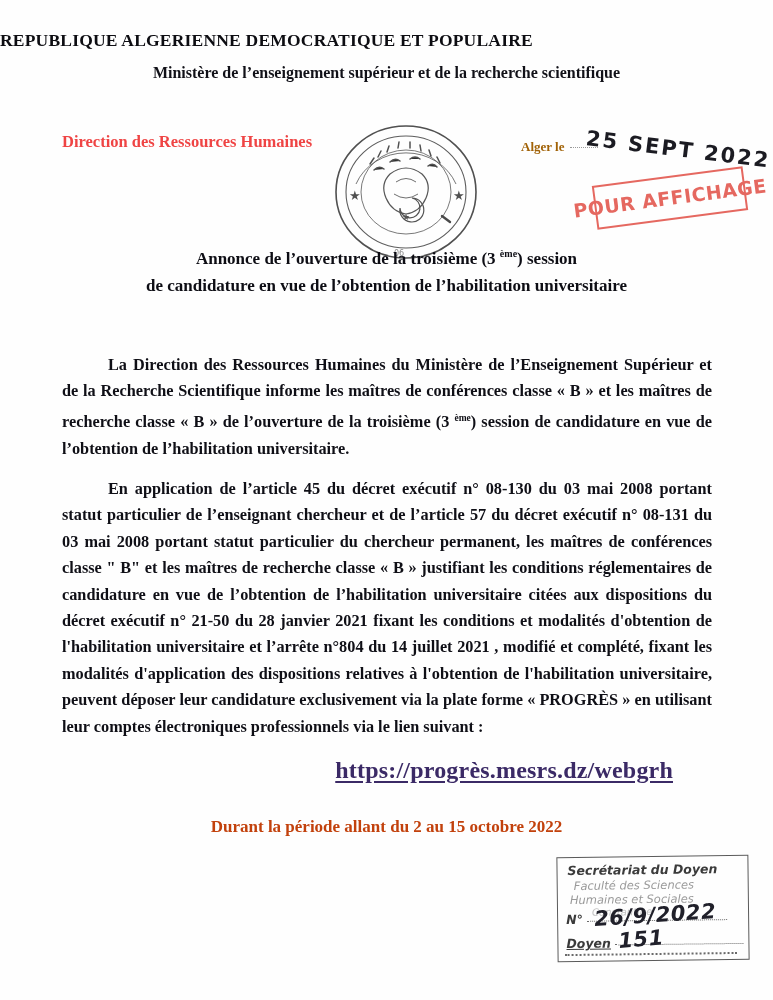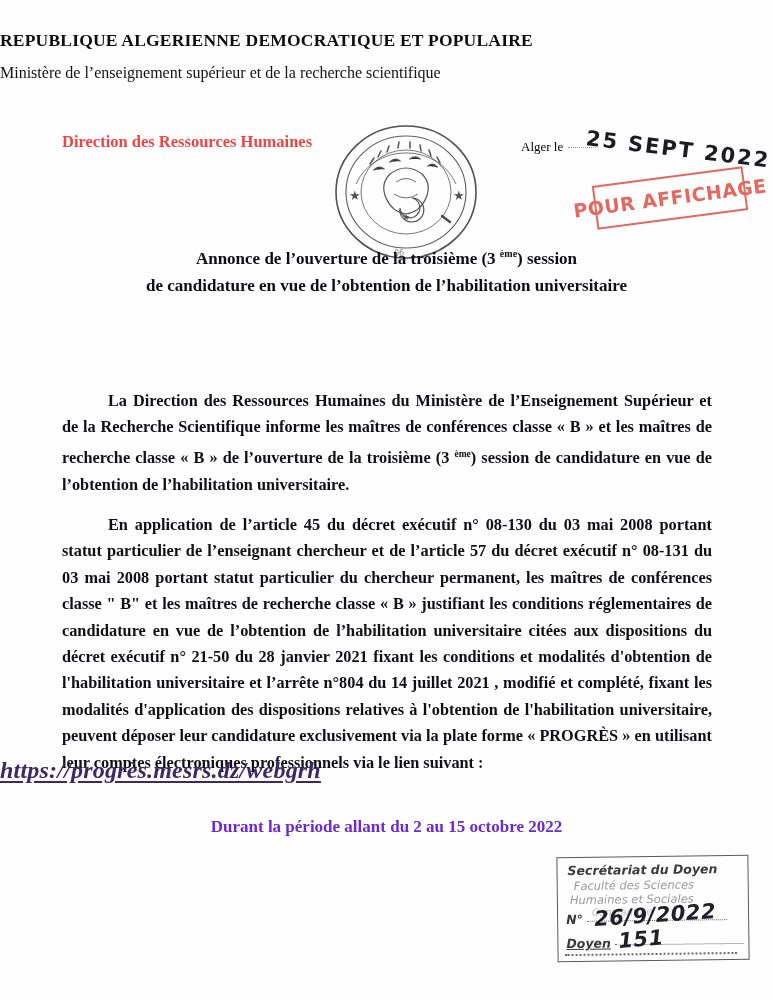--- a/index.html
+++ b/index.html
@@ -30,43 +30,43 @@
     font-weight: bold;
     font-size: 17.5px;
     letter-spacing: 0.2px;
     color: #0d0d12;
   }
   .hdr-ministry {
     position: absolute;
     top: 64px;
     left: 0;
     width: 773px;
-    text-align: left;
-    font-weight: normal;
+    text-align: center;
+    font-weight: bold;
     font-size: 16px;
     color: #111118;
   }
 
   
   .direction {
     position: absolute;
     top: 132px;
     left: 62px;
     font-weight: bold;
     font-size: 16.5px;
     color: #ef4444;
     white-space: nowrap;
   }
   .alger-line {
     position: absolute;
     top: 139px;
     left: 521px;
-    font-weight: normal;
+    font-weight: bold;
     font-size: 13px;
-    color: #000000;
+    color: #a16207;
     white-space: nowrap;
   }
   .dots-rule {
     display: inline-block;
     width: 28px;
     border-bottom: 1px dotted #999;
     vertical-align: 3px;
     margin-left: 2px;
   }
   .date-hand {
@@ -133,21 +133,20 @@
     font-size: 10px;
     vertical-align: super;
   }
 
   
   .body-wrap {
     position: absolute;
     top: 352px;
     left: 62px;
     width: 650px;
-    margin-top: 36px;
   }
   p.para {
     margin: 0 0 14px 0;
     text-align: justify;
     text-justify: inter-word;
     text-indent: 46px;
     font-size: 16.3px;
     line-height: 26.4px;
     font-weight: bold;
     color: #0f0f16;
@@ -156,42 +155,41 @@
     font-size: 9.5px;
     vertical-align: super;
   }
 
   
   .url-line {
     position: absolute;
     top: 757px;
     left: 0;
     width: 673px;
-    text-align: left;
-    font-style: italic;
+    text-align: right;
   }
   .url-line a {
     font-size: 24px;
     font-weight: bold;
     color: #3b2a66;
     text-decoration: underline;
     text-underline-offset: 3px;
     letter-spacing: 0.2px;
   }
 
   
   .period-line {
     position: absolute;
     top: 817px;
     left: 0;
     width: 773px;
     text-align: center;
     font-size: 17px;
     font-weight: bold;
-    color: #6d28d9;
+    color: #c2410c;
   }
 
   
   .recv-stamp {
     position: absolute;
     top: 856px;
     left: 557px;
     width: 190px;
     height: 103px;
     border: 1.5px solid #5a5a5a;

